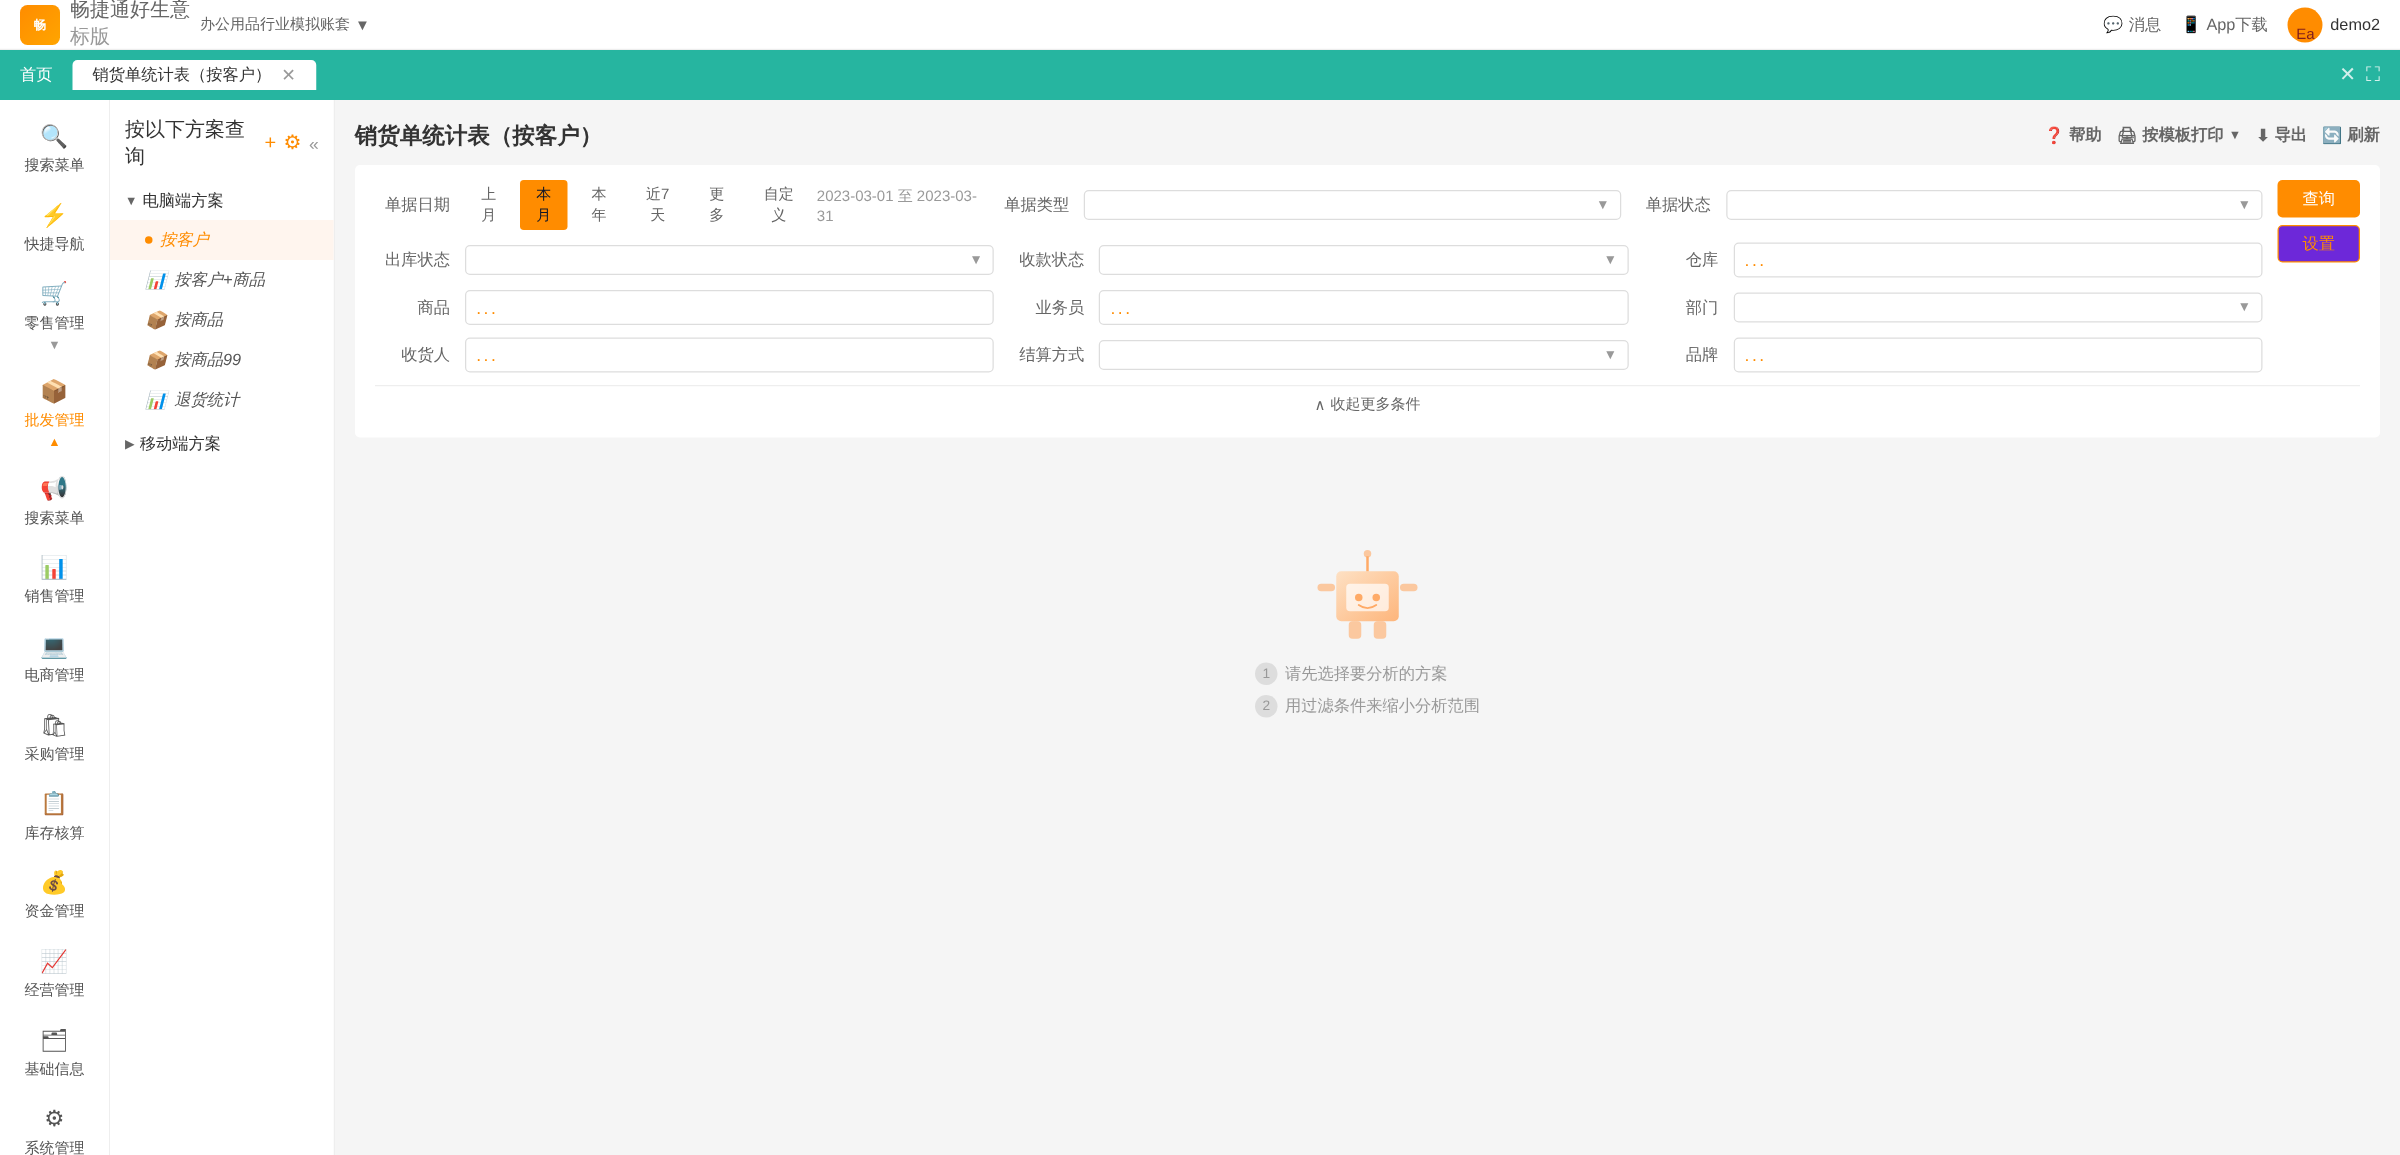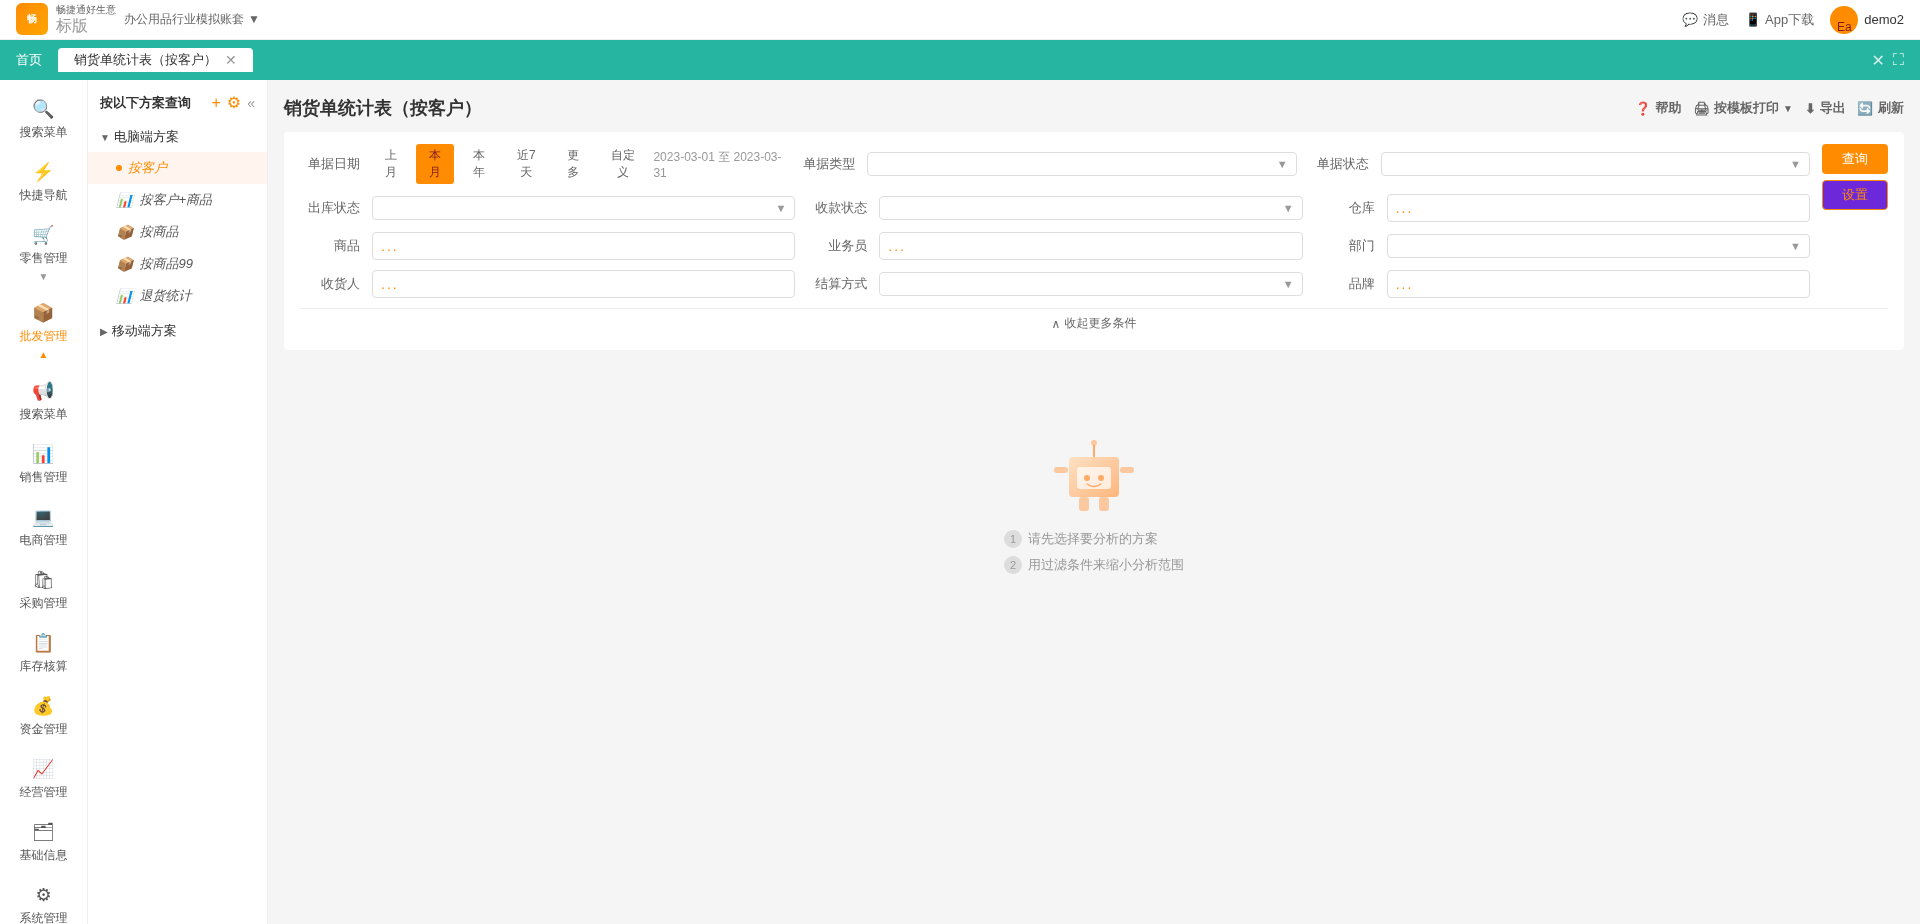--- a/index.html
+++ b/index.html
@@ -2,21 +2,21 @@
 <html><head>
   <meta charset="utf-8">
   <style>
     * { box-sizing: border-box; margin: 0; padding: 0; }
     body { font-family: 'Microsoft YaHei', Arial, sans-serif; font-size: 13px; background: #f5f5f5; color: #333; height: 924px; overflow: hidden; display: flex; flex-direction: column; }
 
     
     .top-bar { background: #fff; height: 40px; display: flex; align-items: center; justify-content: space-between; padding: 0 16px; border-bottom: 1px solid #eee; flex-shrink: 0; }
     .top-bar-left { display: flex; align-items: center; gap: 8px; }
     .logo { width: 32px; height: 32px; background: linear-gradient(135deg, #ff8c00, #ffa500); border-radius: 6px; display: flex; align-items: center; justify-content: center; color: #fff; font-size: 10px; font-weight: bold; }
-    .app-name { font-size: 10px; color: #666; text-align: center; }
+    .app-name { font-size: 16px; color: #666; text-align: center; }
     .app-subtitle { font-size: 16px; color: #999; }
     .top-bar-right { display: flex; align-items: center; gap: 16px; }
     .top-bar-btn { display: flex; align-items: center; gap: 4px; color: #666; font-size: 13px; cursor: pointer; }
     .avatar { width: 28px; height: 28px; background: #ff8c00; border-radius: 50%; display: flex; align-items: flex-end; justify-content: center; color: #7f1d1d; font-size: 12px; }
     .user-name { font-size: 13px; color: #333; }
     .dropdown-selector { display: flex; align-items: center; gap: 4px; color: #666; font-size: 12px; cursor: pointer; }
 
     
     .tab-bar { background: #26b5a0; height: 40px; display: flex; align-items: center; padding: 0 0; flex-shrink: 0; }
     .tab-item { height: 24px; display: flex; align-items: center; padding: 0 16px; color: #fff; font-size: 13px; cursor: pointer; position: relative; }
@@ -36,21 +36,21 @@
     .sidebar-item { width: 100%; display: flex; flex-direction: column; align-items: center; padding: 10px 4px; cursor: pointer; color: #555; font-size: 12px; gap: 4px; }
     .sidebar-item.active { color: #ff8c00; }
     .sidebar-icon { font-size: 18px; }
 
     
     .content-area { flex: 1; display: flex; overflow: hidden; }
 
     
     .secondary-sidebar { width: 180px; background: #fff; border-right: 1px solid #eee; padding: 8px 0; overflow-y: auto; flex-shrink: 0; }
     .scheme-header { display: flex; align-items: center; justify-content: space-between; padding: 6px 12px 6px 12px; font-size: 12px; color: #666; }
-    .scheme-header-title { font-size: 13px; color: #333; font-weight: 700; }
+    .scheme-header-title { font-size: 16px; color: #333; font-weight: 400; }
     .scheme-actions { display: flex; gap: 6px; }
     .scheme-action-btn { color: #ff8c00; font-size: 16px; cursor: pointer; line-height: 1; }
     .scheme-collapse-btn { color: #999; font-size: 14px; cursor: pointer; }
     .scheme-group { margin-top: 4px; }
     .scheme-group-header { display: flex; align-items: center; padding: 6px 12px; font-size: 12px; color: #666; cursor: pointer; }
     .scheme-group-arrow { margin-right: 4px; font-size: 10px; }
     .scheme-group-label { font-weight: 500; color: #333; font-size: 13px; }
     .scheme-item { display: flex; align-items: center; padding: 7px 12px 7px 28px; font-size: 13px; color: #555; cursor: pointer; font-style: italic; }
     .scheme-item.active { color: #ff8c00; background: #fff5ee; }
     .scheme-item-icon { margin-right: 6px; font-size: 14px; }
@@ -62,21 +62,21 @@
     .page-title-actions { display: flex; gap: 12px; align-items: center; font-size: 13px; color: #666; }
     .page-title-action { display: flex; align-items: center; gap: 4px; cursor: pointer; }
 
     
     .filter-panel { background: #fff; border-radius: 4px; padding: 12px 16px; margin-bottom: 12px; }
     .filter-row { display: flex; align-items: center; margin-bottom: 10px; gap: 12px; }
     .filter-row:last-child { margin-bottom: 0; }
     .filter-label { font-size: 13px; color: #666; width: 60px; text-align: right; flex-shrink: 0; }
     .filter-date-section { display: flex; align-items: center; gap: 6px; flex: 1; }
     .date-btn { padding: 3px 8px; font-size: 12px; border: none; background: none; cursor: pointer; color: #666; border-radius: 3px; }
-    .date-btn.active { background: #ff8c00; color: #7f1d1d; border-radius: 3px; }
+    .date-btn.active { background: #ff8c00; color: #0f172a; border-radius: 3px; }
     .date-range { font-size: 12px; color: #999; }
     .filter-select { flex: 1; border: 1px solid #ddd; border-radius: 4px; padding: 5px 8px; font-size: 13px; color: #333; display: flex; align-items: center; justify-content: space-between; cursor: pointer; background: #fff; min-width: 100px; }
     .filter-select .select-arrow { color: #999; font-size: 11px; }
     .filter-select .select-dots { color: #ff8c00; font-size: 14px; letter-spacing: 2px; }
     .filter-select .select-placeholder { color: #bbb; }
 
     
     .query-btn { background: #ff8c00; color: #fff; border: none; border-radius: 4px; padding: 6px 20px; font-size: 13px; cursor: pointer; }
     .settings-btn { background: #6d28d9; color: #ff8c00; border: 1px solid #ff8c00; border-radius: 4px; padding: 5px 16px; font-size: 13px; cursor: pointer; }
     .btn-group { display: flex; flex-direction: column; gap: 6px; }

